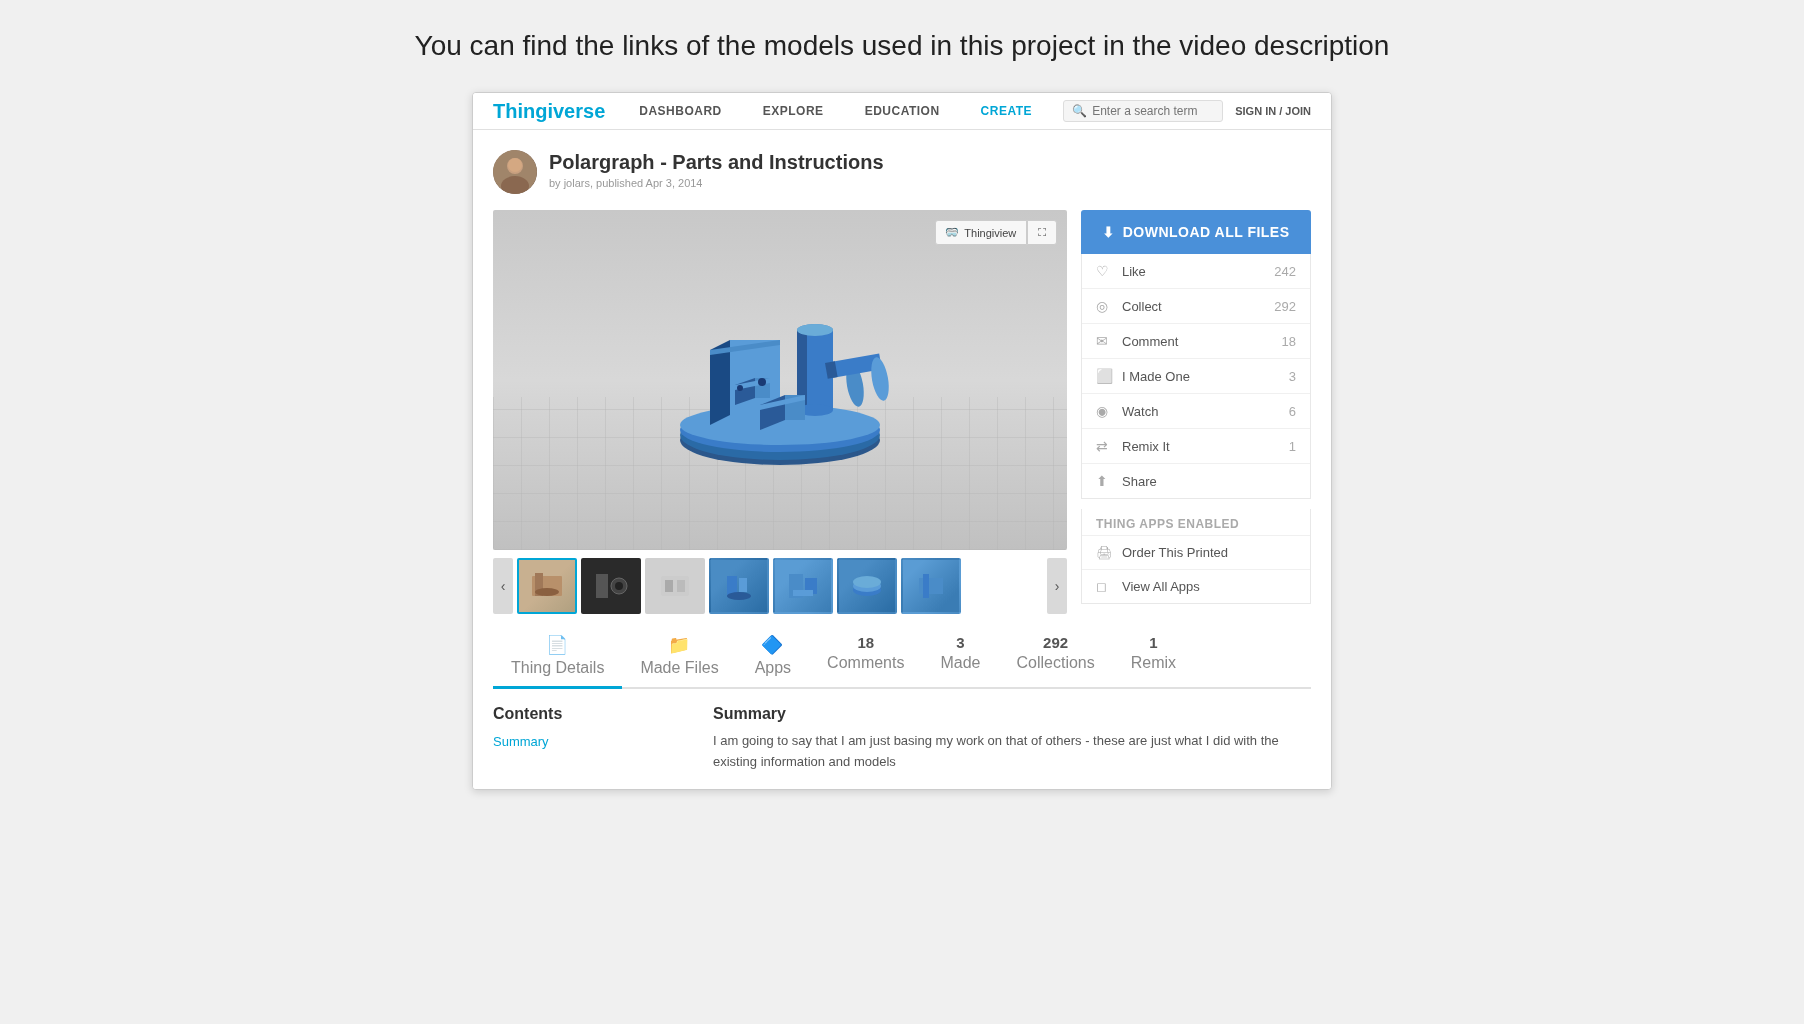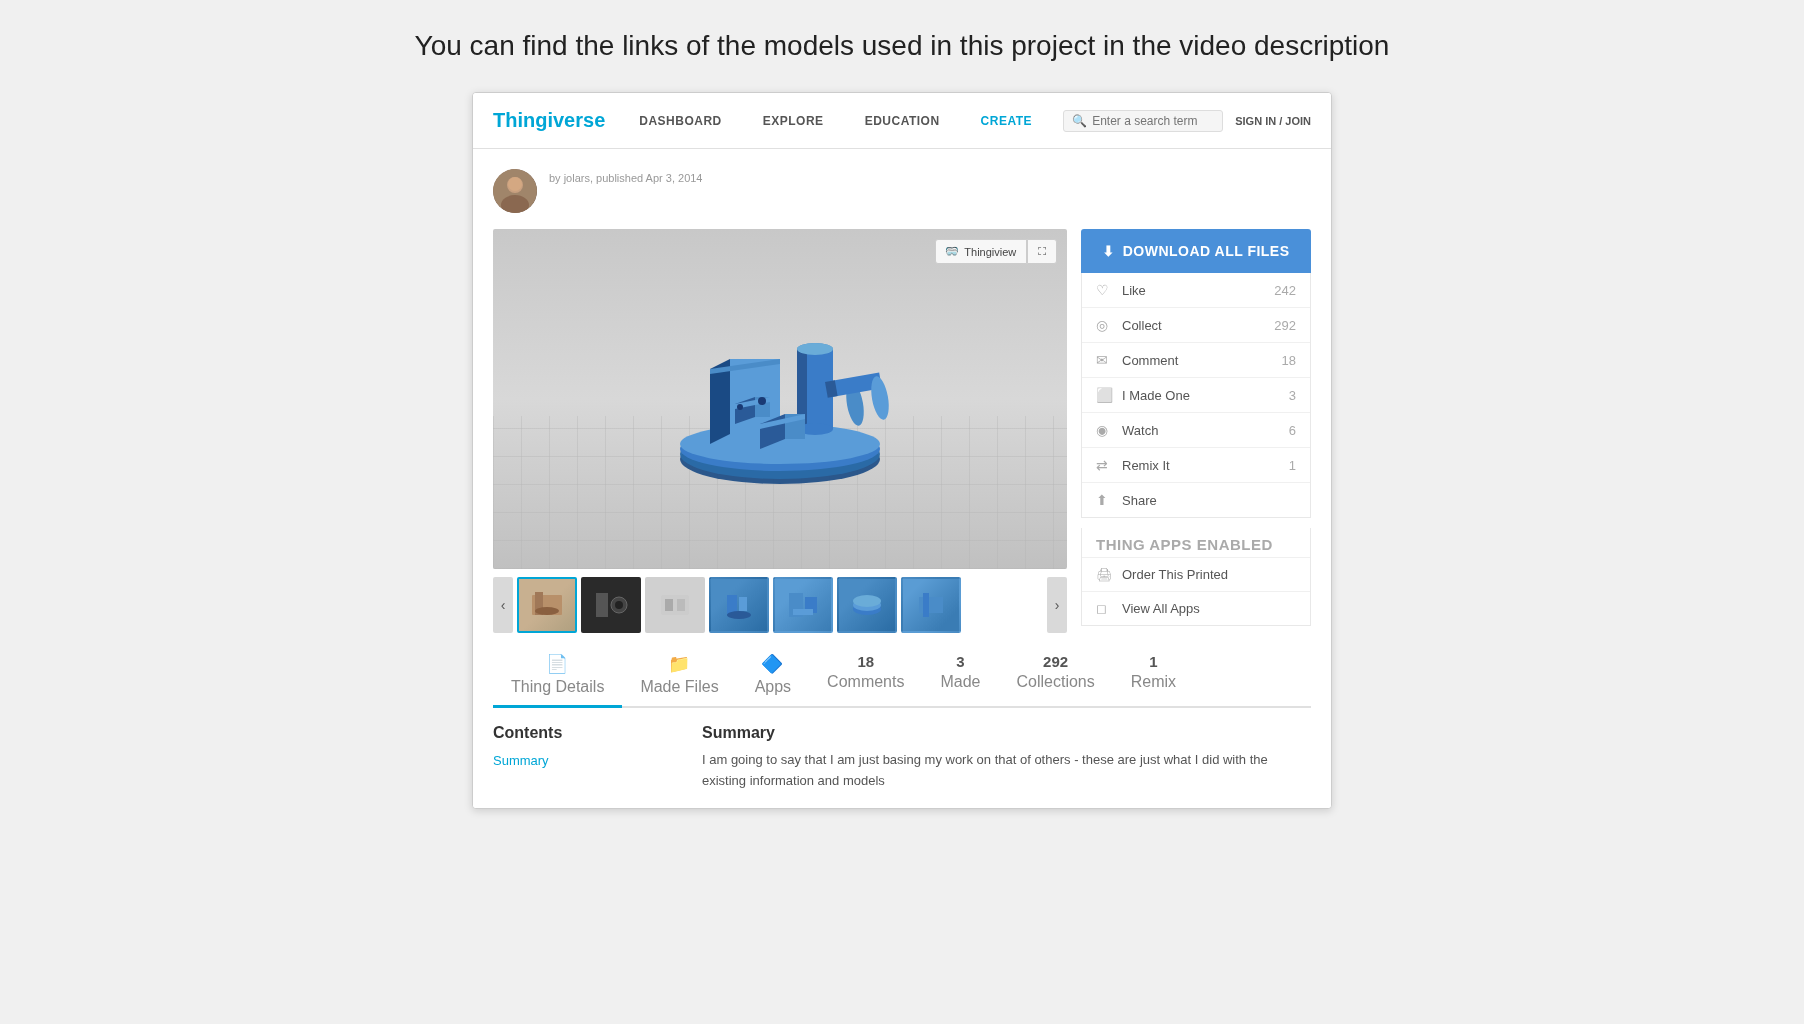--- a/index.html
+++ b/index.html
@@ -36,21 +36,21 @@
       box-shadow: 0 2px 8px rgba(0,0,0,0.15);
     }
 
     
     .navbar {
       background: #fff;
       border-bottom: 1px solid #e0e0e0;
       display: flex;
       align-items: center;
       padding: 0 20px;
-      height: 56px;
+      height: 37px;
       gap: 0;
     }
 
     .navbar-logo {
       color: #00a6d6;
       font-size: 20px;
       font-weight: 700;
       margin-right: 20px;
       cursor: pointer;
     }
@@ -344,21 +344,21 @@
     }
 
     .apps-panel {
       border: 1px solid #e8e8e8;
       border-top: none;
       margin-top: 10px;
     }
 
     .apps-header-row {
       padding: 8px 14px 4px;
-      font-size: 15px;
+      font-size: 12px;
       font-weight: 600;
       color: #aaa;
       text-transform: uppercase;
       letter-spacing: 0.5px;
       border-bottom: 1px solid #f0f0f0;
     }
 
     .app-row {
       display: flex;
       align-items: center;
@@ -430,21 +430,21 @@
     }
 
     .tab-label {
       font-size: 16px;
       color: #888;
     }
 
     
     .bottom-content {
       display: flex;
-      gap: 9px;
+      gap: 20px;
       padding: 0 0 16px 0;
     }
 
     .contents-panel {
       width: 200px;
       flex-shrink: 0;
     }
 
     .contents-title {
       font-size: 16px;
@@ -508,20 +508,21 @@
           <div class="avatar-inner">
             <svg width="44" height="44" viewBox="0 0 44 44">
               <circle cx="22" cy="22" r="22" fill="#a0856a"></circle>
               <circle cx="22" cy="16" r="8" fill="#c8a080"></circle>
               <ellipse cx="22" cy="36" rx="14" ry="10" fill="#8a6850"></ellipse>
               <circle cx="22" cy="15" r="7" fill="#d4a882"></circle>
             </svg>
           </div>
         </div>
         <div class="title-text">
+          <h1>Polargraph - Parts and Instructions</h1>
           <div class="title-meta">by jolars, published Apr 3, 2014</div>
         </div>
       </div>
 
       <div class="main-layout">
 
         <div class="viewer-section">
           <div class="viewer-container">
             <div class="viewer-grid"></div>
 

